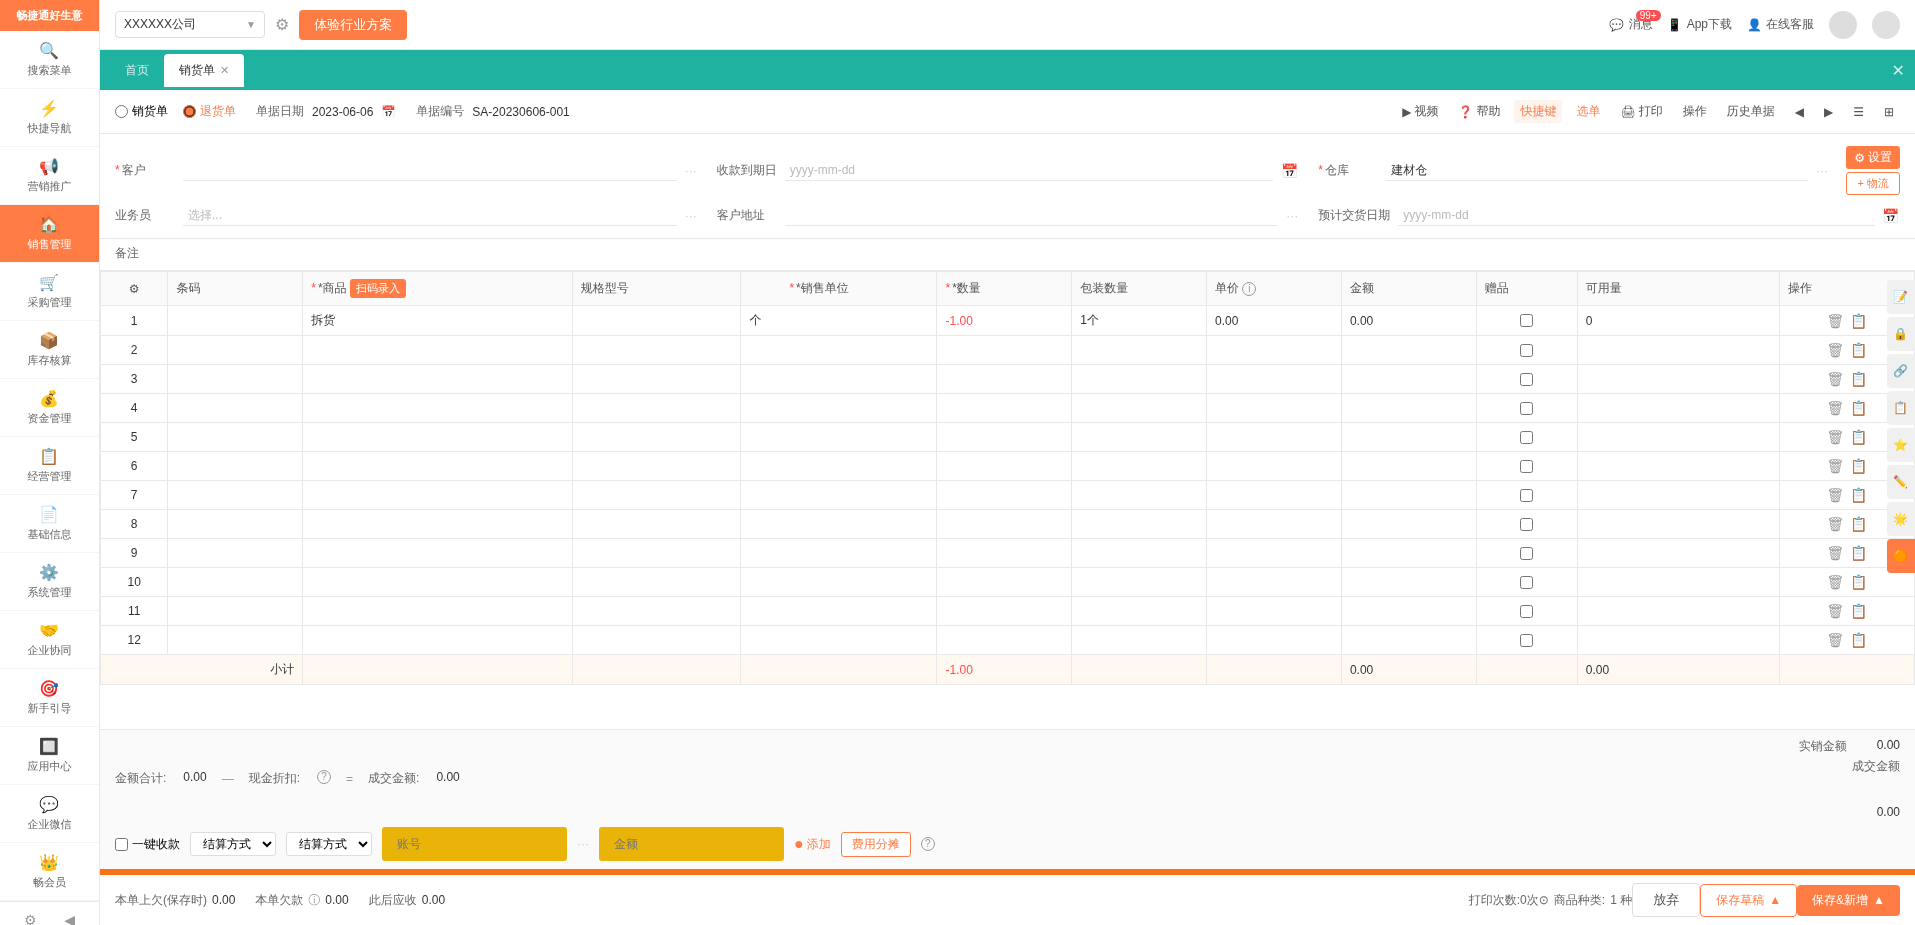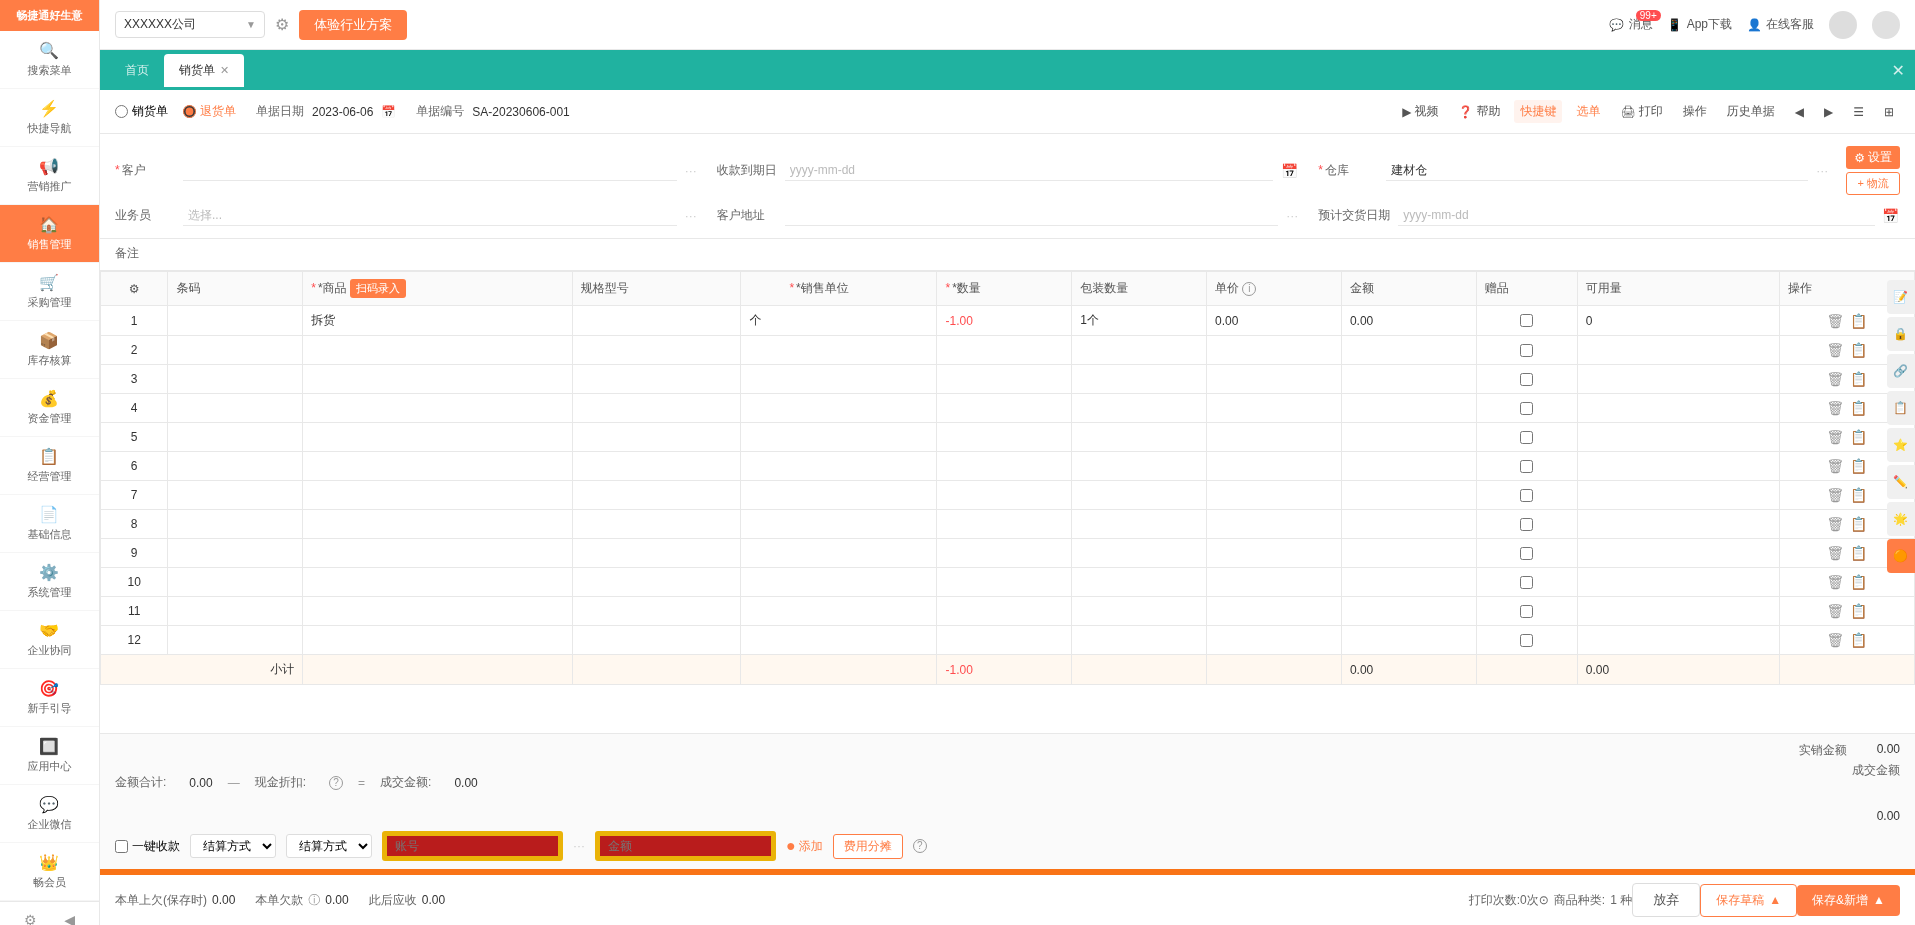--- a/index.html
+++ b/index.html
@@ -70,28 +70,28 @@
     table td { border: 1px solid #e8e8e8; padding: 6px 8px; color: #333; }
     .th-required::before { content: '*'; color: #ff4d4f; margin-right: 2px; }
     .scan-btn { background: #ff7d45; color: #fff; border: none; border-radius: 3px; padding: 2px 6px; cursor: pointer; font-size: 11px; }
     .cell-red { color: #ff4d4f; }
     .checkbox-cell { display: flex; justify-content: center; }
     .subtotal-row td { background: #fff8f0; font-weight: 500; }
 
     
     .bottom-area { background: #fafafa; border-top: 1px solid #e8e8e8; padding: 8px 15px; }
     .bottom-summary { display: flex; align-items: center; gap: 15px; margin-bottom: 8px; }
-    .summary-item { display: flex; align-items: center; gap: 23px; }
+    .summary-item { display: flex; align-items: flex-start; gap: 17px; }
     .summary-label { color: #666; }
     .summary-value { color: #333; font-weight: 500; }
     .summary-eq { color: #999; }
     .bottom-payment { display: flex; align-items: center; gap: 10px; }
     .payment-checkbox { display: flex; align-items: center; gap: 4px; cursor: pointer; }
     .payment-select { border: 1px solid #ddd; border-radius: 3px; padding: 3px 8px; background: #fff; }
-    .payment-input { border: 5px solid #eab308; border-radius: 3px; padding: 3px 8px; background: #b91c1c; }
+    .payment-input { border: 7px solid #eab308; border-radius: 3px; padding: 3px 8px; background: #eab308; }
     .add-btn { display: flex; align-items: center; gap: 3px; color: #ff7d45; cursor: pointer; }
     .fee-btn { background: #fff; border: 1px solid #ff7d45; color: #ff7d45; border-radius: 3px; padding: 3px 10px; cursor: pointer; }
 
     
     .page-footer { background: #fff; border-top: 6px solid #f97316; padding: 8px 15px; display: flex; align-items: center; gap: 20px; }
     .footer-stat { display: flex; align-items: center; gap: 5px; color: #666; }
     .footer-stat .val { color: #333; font-weight: 500; }
     .footer-stat .info { color: #999; cursor: pointer; }
     .footer-actions { margin-left: auto; display: flex; align-items: center; gap: 0; }
     .discard-btn { border: 1px solid #ddd; background: #fff; color: #555; border-radius: 4px; padding: 7px 20px; cursor: pointer; font-size: 13px; }

